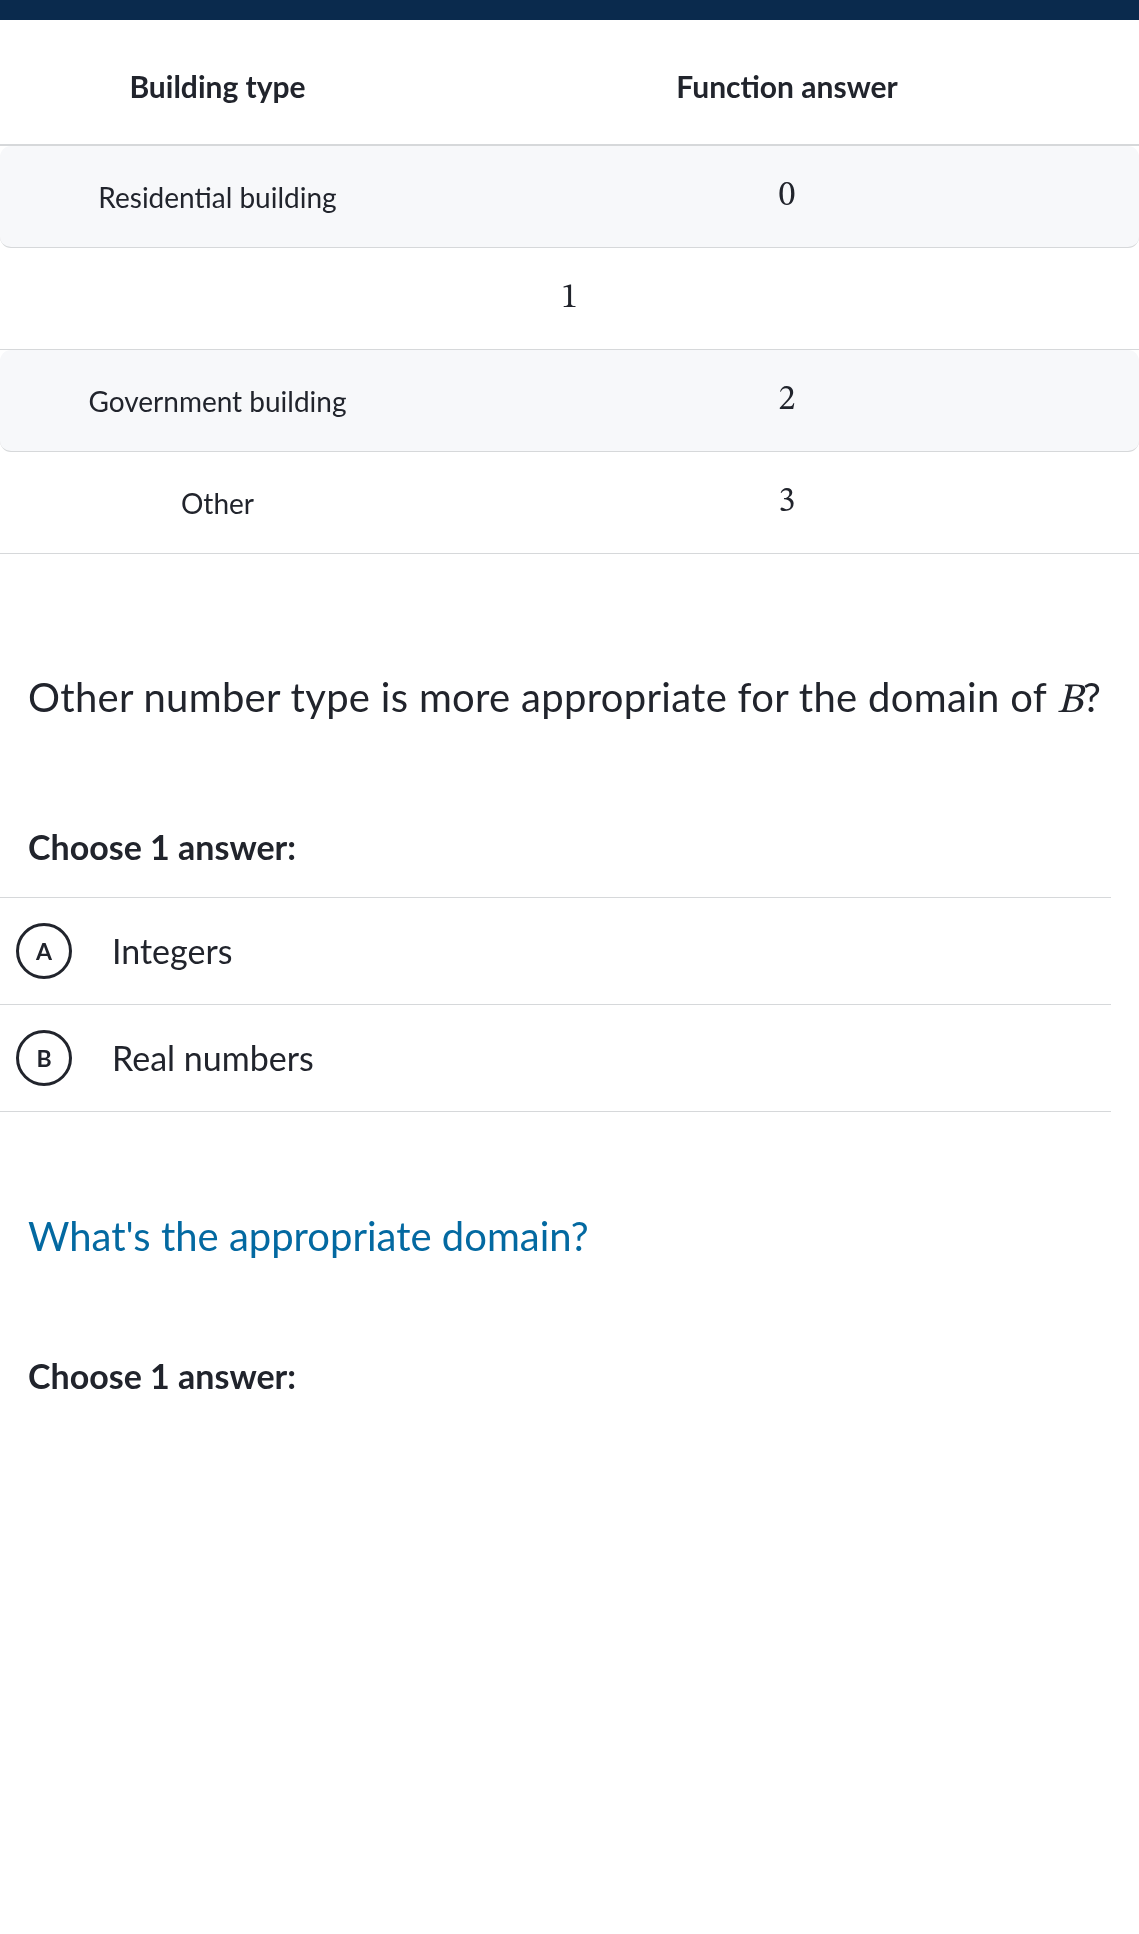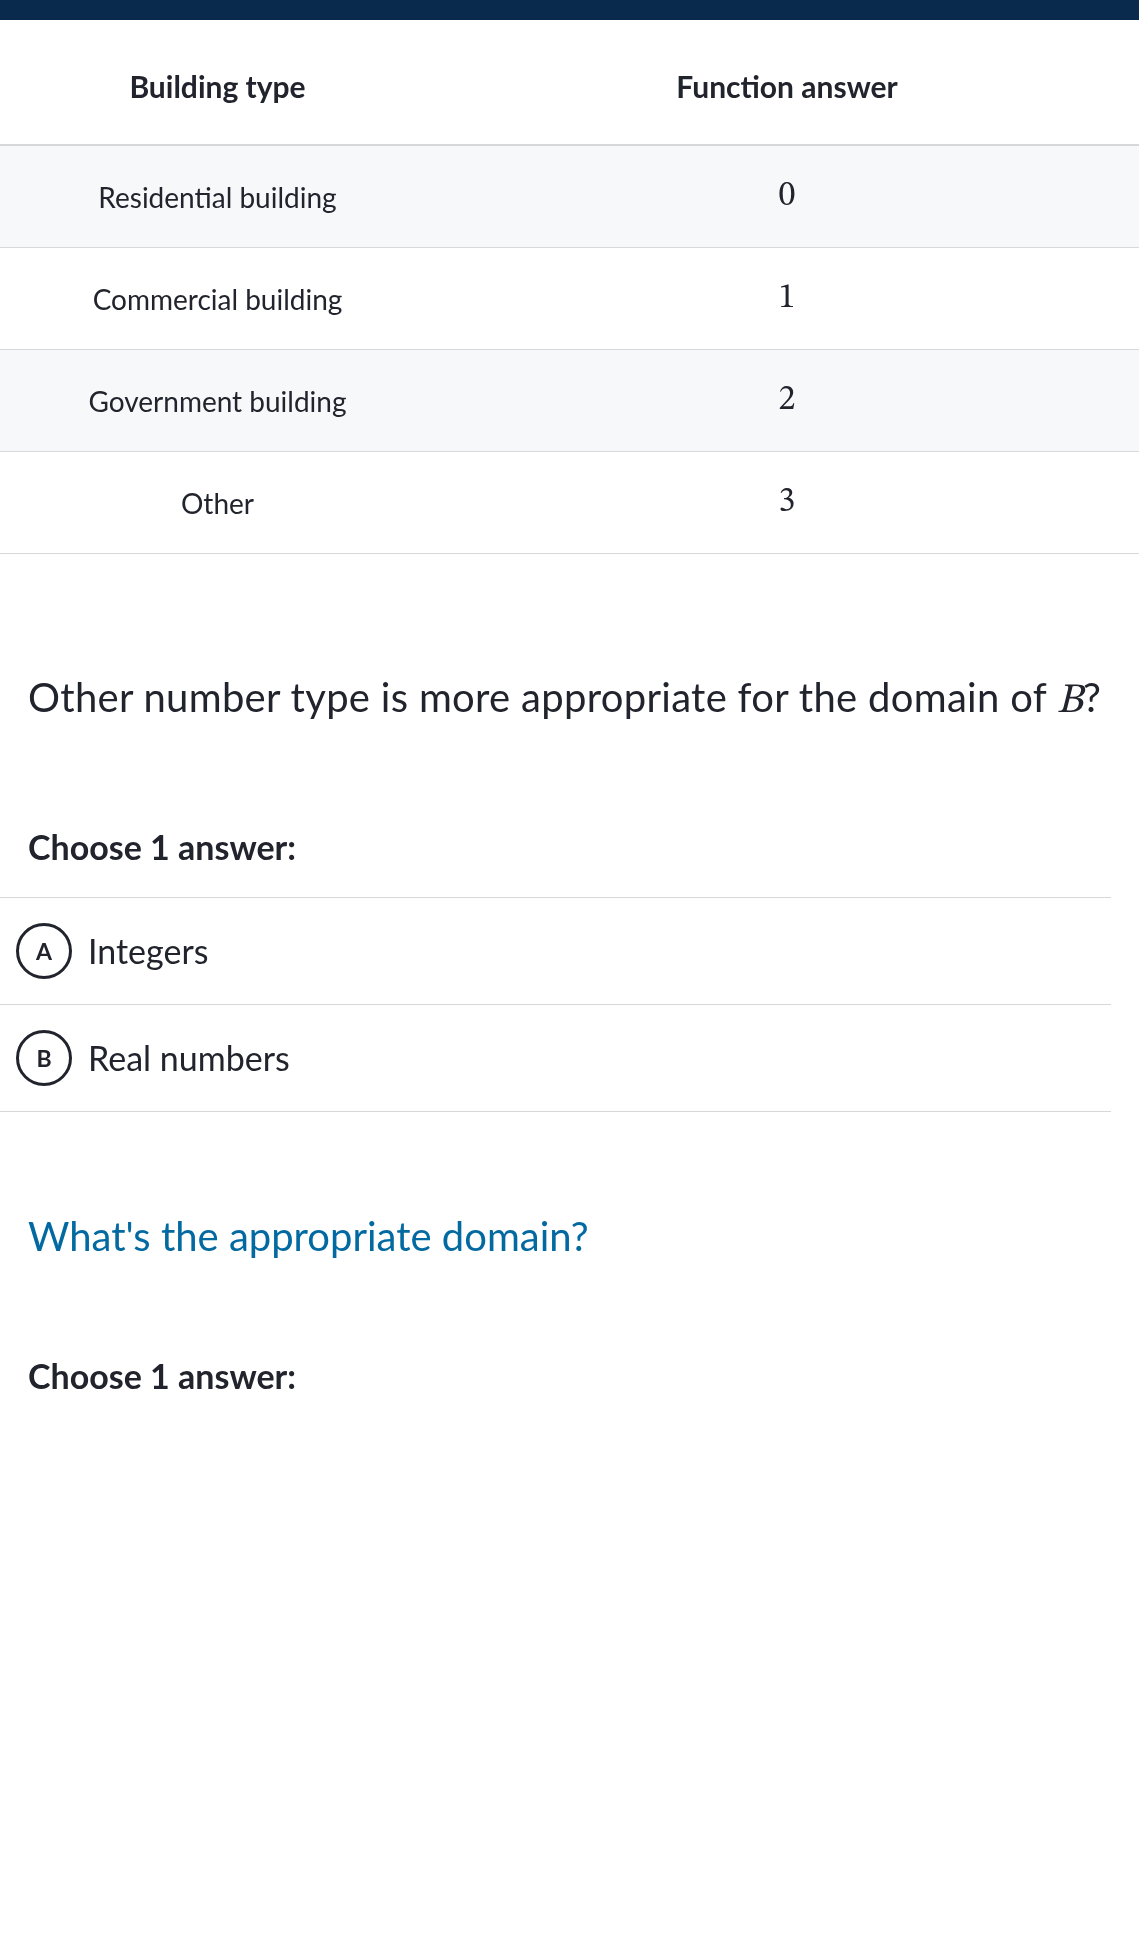--- a/index.html
+++ b/index.html
@@ -39,20 +39,21 @@
       flex: 1;
     }
     .table-row {
       display: flex;
       align-items: center;
       height: 102px;
       border-bottom: 1px solid #d6d8da;
     }
     .table-row.alt {
       background: #f7f8fa;
+      border-radius: 11px;
     }
     .cell-label {
       font-size: 28px;
       color: #21242c;
       text-align: center;
     }
     .cell-value {
       font-family: "STIX Two Math", "Times New Roman", serif;
       font-size: 34px;
       text-align: center;
@@ -105,21 +106,21 @@
       align-items: center;
       justify-content: center;
       font-weight: 700;
       font-size: 23px;
       color: #21242c;
       flex-shrink: 0;
     }
     .choice-label {
       font-size: 34px;
       color: #21242c;
-      margin-left: 16px;
+      margin-left: 40px;
     }
     .question-2 {
       font-size: 40px;
       font-weight: 400;
       color: #0369a1;
       margin-top: 100px;
     }
     .choose-label-2 {
       font-size: 34px;
       font-weight: 700;
@@ -135,21 +136,20 @@
 <div class="table-container">
   <div class="table-header">
     <div class="table-header-cell col-1">Building type</div>
     <div class="table-header-cell col-2">Function answer</div>
   </div>
   <div class="table-row alt">
     <div class="cell-label col-1">Residential building</div>
     <div class="cell-value col-2">0</div>
   </div>
   <div class="table-row">
-    <div class="cell-label col-1">Commercial building</div>
     <div class="cell-value col-2">1</div>
   </div>
   <div class="table-row alt">
     <div class="cell-label col-1">Government building</div>
     <div class="cell-value col-2">2</div>
   </div>
   <div class="table-row">
     <div class="cell-label col-1">Other</div>
     <div class="cell-value col-2">3</div>
   </div>

